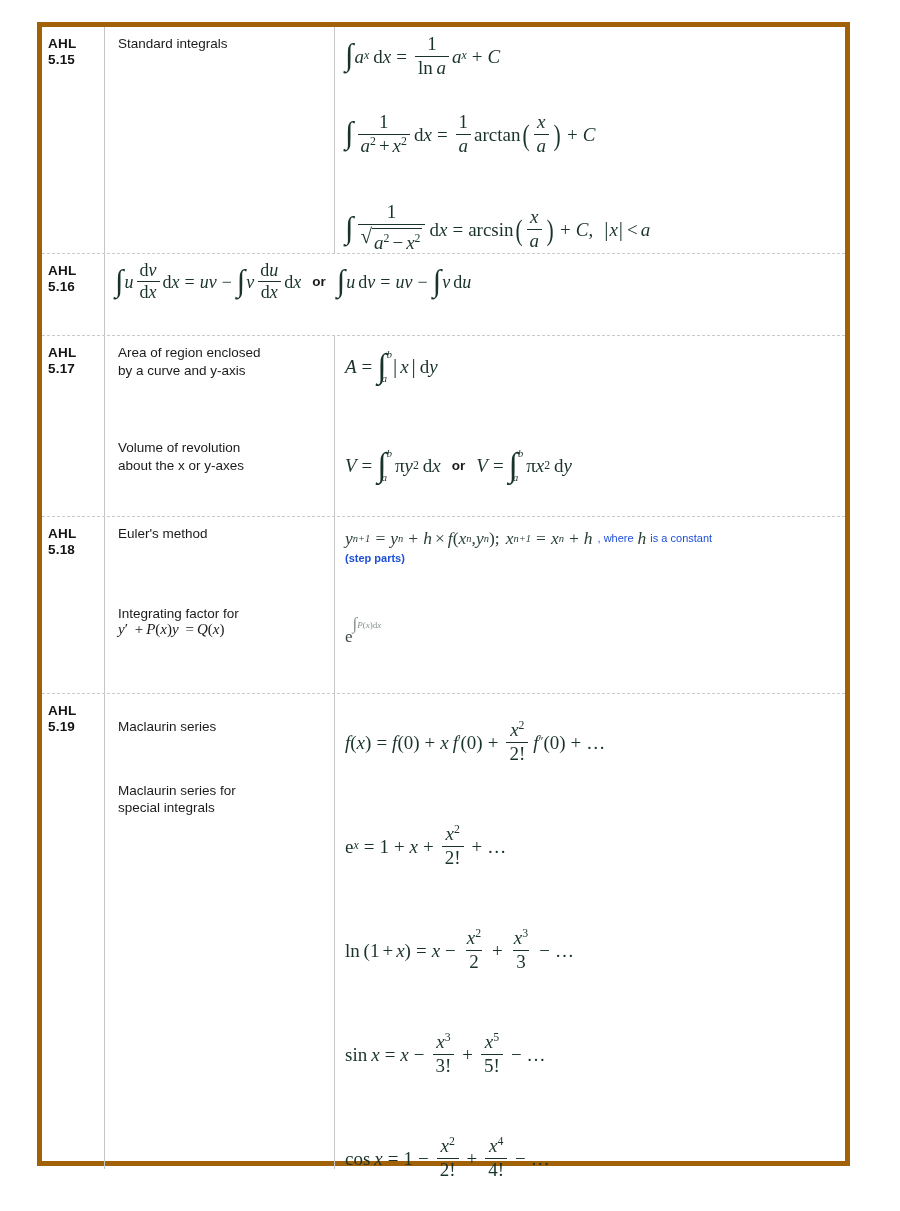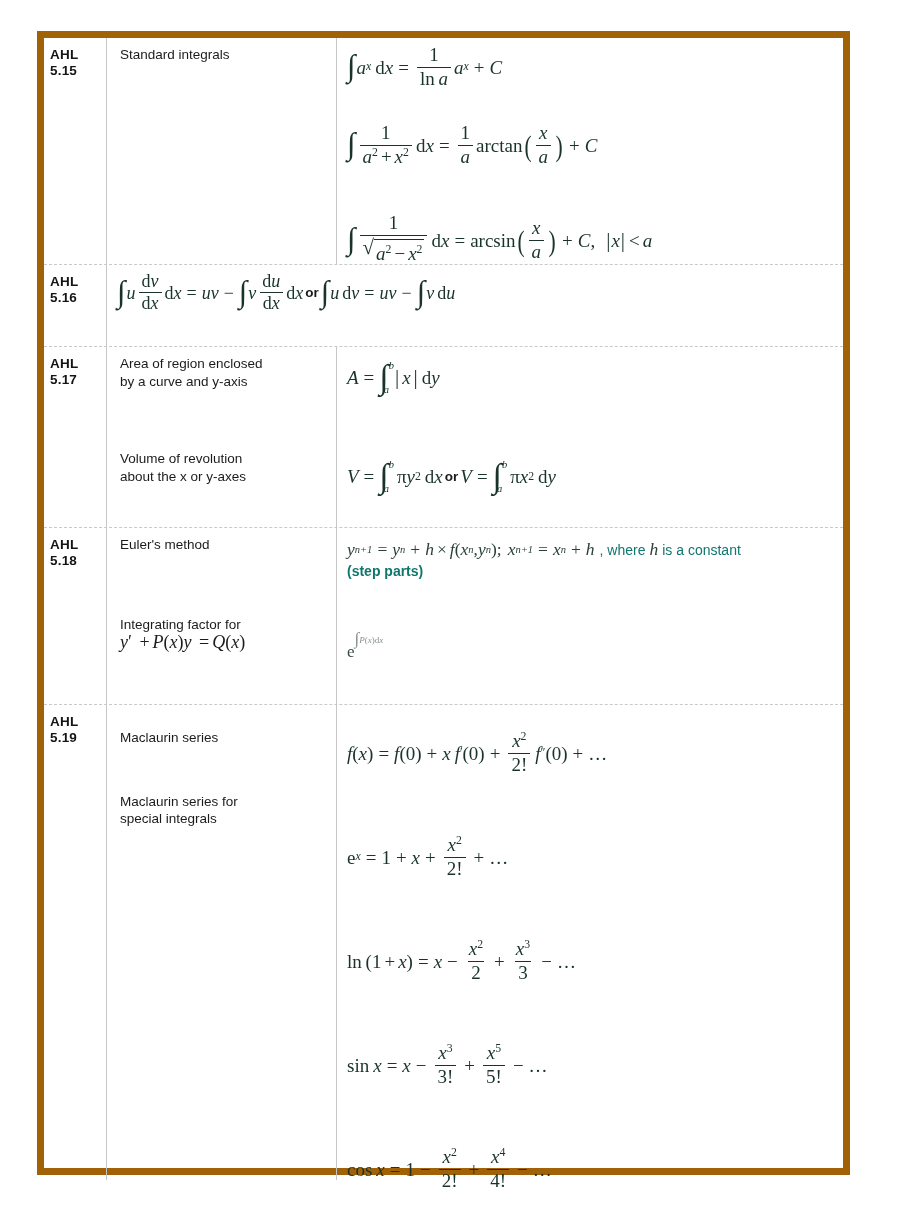--- a/index.html
+++ b/index.html
@@ -12,25 +12,25 @@
     height: 1211px;
     font-family: "Liberation Sans", sans-serif;
     position: relative;
     overflow: hidden;
   }
 
   
   .sheet {
     position: absolute;
     left: 37px;
-    top: 31px;
+    top: 22px;
     width: 813px;
     height: 1144px;
     box-sizing: border-box;
-    border: 7px solid #a16207;
+    border: 5px solid #a16207;
     background: #fff;
   }
 
   .row {
     position: relative;
     box-sizing: border-box;
     display: flex;
     align-items: flex-start;
   }
   .row + .row {
@@ -92,27 +92,27 @@
   .mi { font-style: italic; }
   .mr { font-style: normal; }
   .op { margin: 0 5px; font-style: normal; }
   .op.tight { margin: 0 3px; }
   .txt {
     font-family: "Liberation Sans", sans-serif;
     font-size: 13.5px;
     font-style: normal;
     color: #1b1b1b;
     font-weight: bold;
-    margin: 0 2px;
+    margin: 0 11px;
   }
   .plain {
     font-family: "Liberation Sans", sans-serif;
-    font-size: 14px;
+    font-size: 11px;
     font-style: normal;
-    color: #0f766e;
+    color: #1d4ed8;
   }
 
   
   .intg {
     font-family: "Liberation Serif", serif;
     font-size: 31px;
     font-style: italic;
     line-height: 0.62;
     margin-right: 1px;
     transform: translateY(-1px);
@@ -436,21 +436,21 @@
     <div class="col-code">
       <div class="code-line">AHL</div>
       <div class="code-line">5.18</div>
     </div>
     <div class="col-desc">
       <div class="desc-block">
         <div class="desc-line">Euler's method</div>
       </div>
       <div class="desc-block" style="margin-top:62px;">
         <div class="desc-line">Integrating factor for</div>
-        <div class="desc-line m" style="font-size:18px;color:#1b1b1b;display:block;">
+        <div class="desc-line m" style="font-size:15px;color:#1b1b1b;display:block;">
           <span class="mi">y</span><span class="mr">′</span>
           <span class="op tight">+</span><span class="mi">P</span><span class="mr">(</span><span class="mi">x</span><span class="mr">)</span><span class="mi">y</span>
           <span class="op tight">=</span><span class="mi">Q</span><span class="mr">(</span><span class="mi">x</span><span class="mr">)</span>
         </div>
       </div>
     </div>
     <div class="col-math">
 
       <div class="m math-line" style="font-size:17.5px;margin-top:6px;color:#2a3f39;">
         <span class="mi">y</span>

